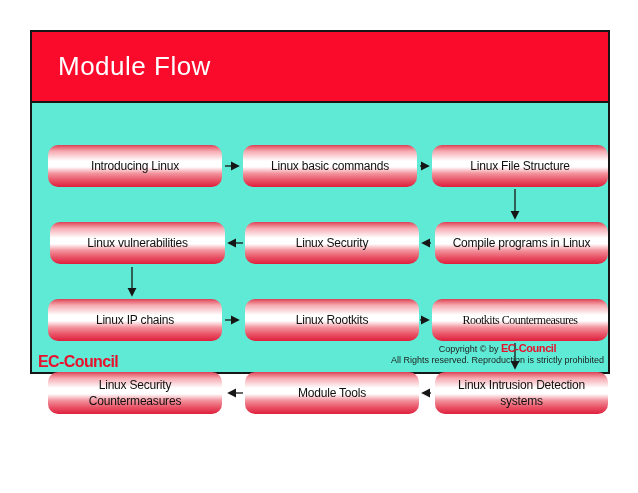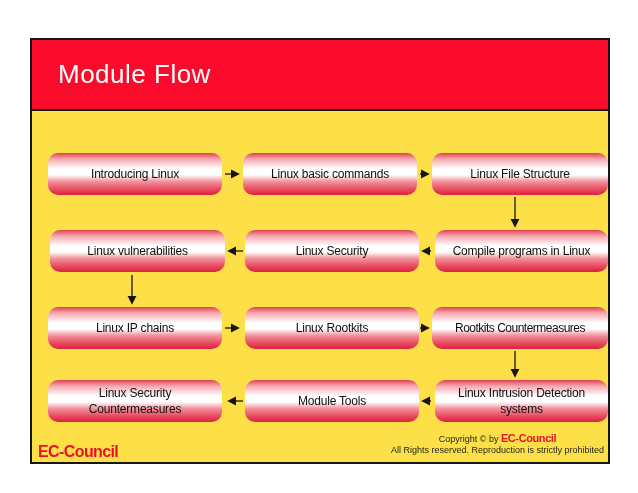--- a/index.html
+++ b/index.html
@@ -2,22 +2,22 @@
 <html><head>
 <meta charset="utf-8">
 <style>
   * { margin:0; padding:0; box-sizing:border-box; }
   html,body { background:#ffffff; }
   .slide {
     position:relative; width:638px; height:493px; background:#ffffff;
     font-family:"Liberation Sans", sans-serif; overflow:hidden;
   }
   .frame {
-    position:absolute; left:30px; top:30px; width:580px; height:426px;
-    border:2px solid #161616; background:#fde047;margin-top:8px;
+    position:absolute; left:30px; top:30px; width:580px; height:344px;
+    border:2px solid #161616; background:#5eead4;
   }
   .header {
     position:absolute; left:0; top:0; right:0; height:71px;
     background:#fa0a2b; border-bottom:2px solid #161616;
     display:flex; align-items:center; padding-left:26px;
   }
   .title {
     color:#ffffff; font-size:26px; letter-spacing:0.5px; white-space:nowrap;
   }
   .node {
@@ -30,21 +30,21 @@
       #f2929c 68%, #e84f63 85%, #de1f3d 100%);
   }
   .n0 { left:16px;  top:113px; width:174px; }
   .n1 { left:211px; top:113px; width:174px; white-space:nowrap; }
   .n2 { left:400px; top:113px; width:176px; white-space:nowrap; }
   .n3 { left:18px;  top:190px; width:175px; white-space:nowrap; }
   .n4 { left:213px; top:190px; width:174px; }
   .n5 { left:403px; top:190px; width:173px; }
   .n6 { left:16px;  top:267px; width:174px; }
   .n7 { left:213px; top:267px; width:174px; }
-  .n8 { left:400px; top:267px; width:176px; white-space:nowrap; padding:0; letter-spacing:-0.5px; }
+  .n8 { left:400px; top:267px; width:176px; white-space:nowrap; padding:0; letter-spacing:-0.5px;font-family:Liberation Serif, serif; }
   .n9 { left:16px;  top:340px; width:174px; }
   .n10{ left:213px; top:340px; width:174px; }
   .n11{ left:403px; top:340px; width:173px; }
   .arrows { position:absolute; left:0; top:0; width:580px; height:434px; pointer-events:none; }
   .brand {
     position:absolute; left:6px; bottom:1px; color:#e8112d;
     font-size:16px; font-weight:700; letter-spacing:-0.6px; white-space:nowrap;
   }
   .copyright {
     position:absolute; right:4px; bottom:7px; text-align:center;

